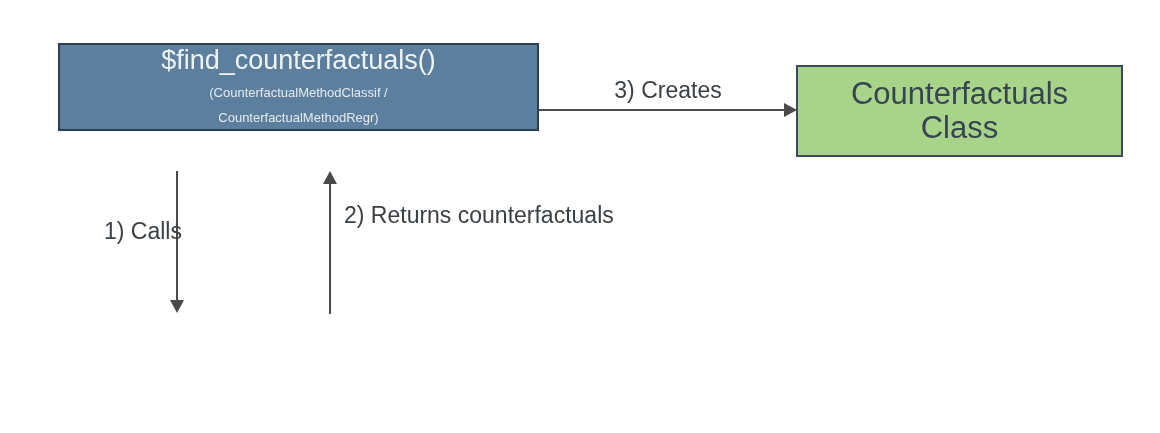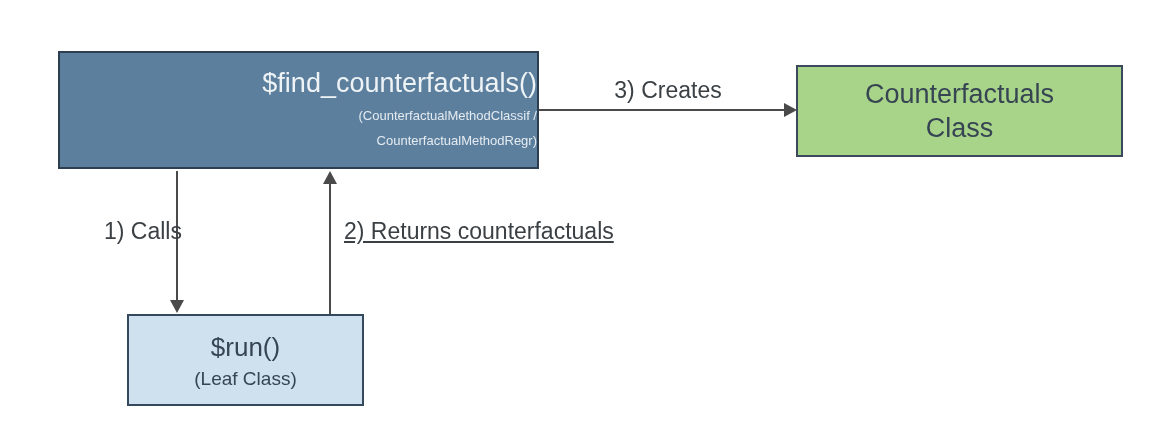--- a/index.html
+++ b/index.html
@@ -18,35 +18,34 @@
   .node {
     position: absolute;
     box-sizing: border-box;
     display: flex;
     flex-direction: column;
     align-items: center;
     justify-content: center;
     text-align: center;
   }
   .node-dark {
-    left: 58px; top: 51px; width: 481px; height: 118px;
+    left: 58px; top: 43px; width: 481px; height: 88px;
     background: #5d7f9e;
     border: 2px solid #2d3e50;
     color: #eef3f6;
-    align-items: flex-end;
   }
   .node-dark .node-title { font-size: 27px; line-height: 32px; margin-bottom: 4px; }
   .node-dark .node-sub { font-size: 13px; line-height: 25px; color: #e4ebf1; }
   .node-green {
     left: 796px; top: 65px; width: 327px; height: 92px;
     background: #a8d489;
     border: 2px solid #3a4a5c;
     color: #374553;
   }
-  .node-green .node-title { font-size: 27px; line-height: 34px; }
+  .node-green .node-title { font-size: 31px; line-height: 34px; }
   .node-light {
     left: 127px; top: 314px; width: 237px; height: 92px;
     background: #cfe1ef;
     border: 2px solid #34495e;
     color: #374553;
   }
   .node-light .node-title { font-size: 26px; line-height: 32px; margin-bottom: 5px; }
   .node-light .node-sub { font-size: 19px; line-height: 22px; }
 
   .edge-line { position: absolute; background: #4a4a4a; }
@@ -75,42 +74,38 @@
   }
 
   .edge-label {
     position: absolute;
     font-size: 23px;
     color: #3b4045;
     white-space: nowrap;
   }
   .label-creates { left: 560px; top: 77px; width: 216px; text-align: center; }
   .label-calls   { left: 70px;  top: 218px; margin-left: 34px; }
-  .label-returns { left: 344px; top: 218px; text-decoration: underline; }
+  .label-returns { left: 344px; top: 202px; }
 </style>
 </head>
 <body>
 
 <div id="canvas">
 
   <div class="node node-dark">
     <div class="node-title">$find_counterfactuals()</div>
     <div class="node-sub">(CounterfactualMethodClassif /</div>
     <div class="node-sub">CounterfactualMethodRegr)</div>
   </div>
 
   <div class="node node-green">
     <div class="node-title">Counterfactuals</div>
     <div class="node-title">Class</div>
   </div>
 
-  <div class="node node-light">
-    <div class="node-title">$run()</div>
-    <div class="node-sub">(Leaf Class)</div>
-  </div>
 
   <div class="edge-line line-creates"></div>
   <div class="arrowhead arrow-right"></div>
   <div class="edge-label label-creates">3) Creates</div>
 
   <div class="edge-line line-calls"></div>
   <div class="arrowhead arrow-down"></div>
   <div class="edge-label label-calls">1) Calls</div>
 
   <div class="edge-line line-returns"></div>

